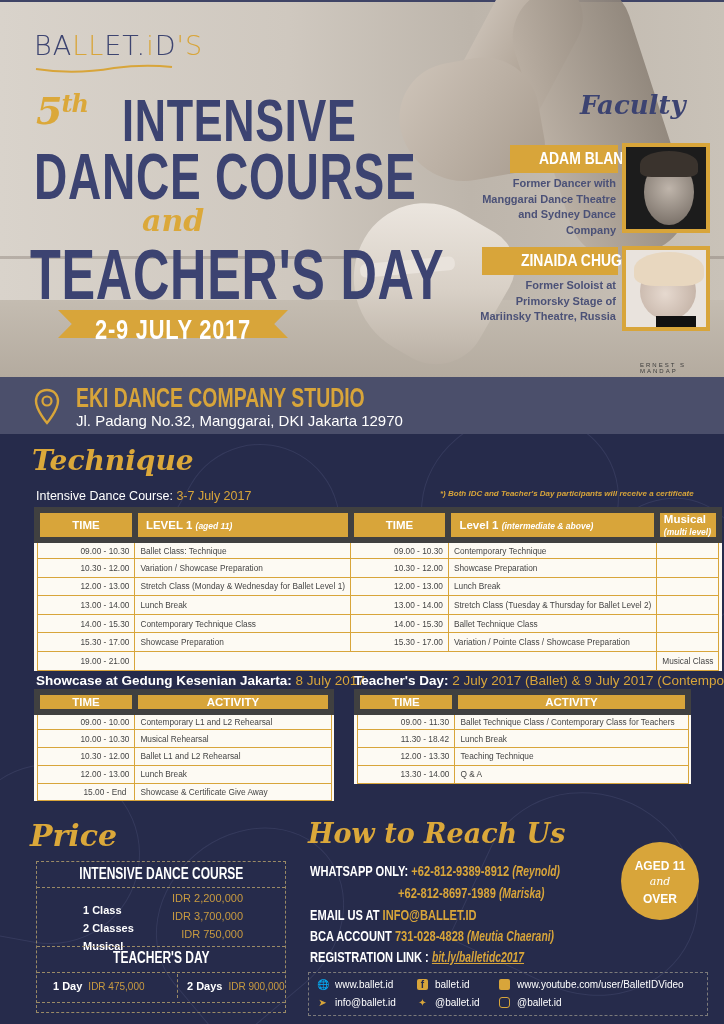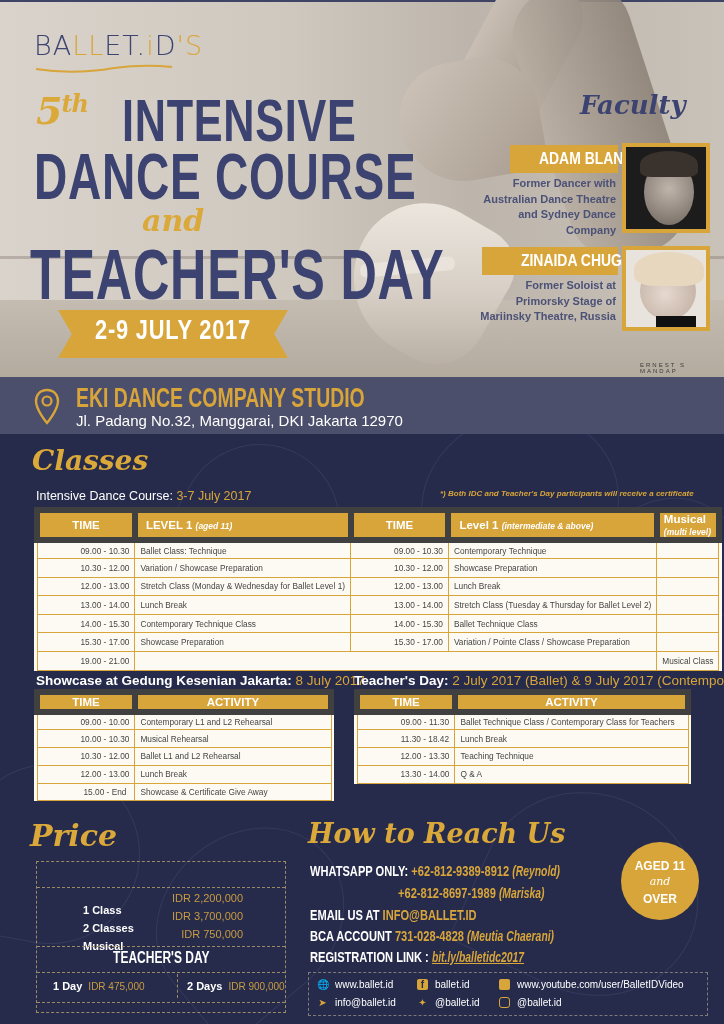--- a/index.html
+++ b/index.html
@@ -42,21 +42,21 @@
   .title-5th { position:absolute; left:36px; top:88px; font-family:"DejaVu Serif", serif; font-style:italic;
     font-weight:bold; color:#dba83a; font-size:38px; letter-spacing:-1px; }
   .title-5th sup { font-size:24px; vertical-align: 12px; }
   .title-line { position:absolute; font-family:"Liberation Sans", sans-serif; font-weight:bold;
     color:#3c4371; transform: scaleX(0.72); transform-origin: left top; letter-spacing:1px; white-space:nowrap; }
   .t1 { left:122px; top:86px; font-size:60px; }
   .t2 { left:34px; top:140px; font-size:64px; }
   .t4 { left:30px; top:235px; font-size:70px; }
   .title-and { position:absolute; left:142px; top:203px; font-family:"DejaVu Serif", serif; font-style:italic;
     font-weight:bold; color:#dba83a; font-size:30px; }
-  .date-ribbon { position:absolute; left:58px; top:310px; width:230px; height:48px; }
+  .date-ribbon { position:absolute; left:58px; top:310px; width:230px; height:28px; }
   .date-ribbon .band { position:absolute; left:0; top:0; width:100%; height:100%; background:#d8a53a;
     clip-path: polygon(0 0, 100% 0, 94% 50%, 100% 100%, 0 100%, 6% 50%); }
   .date-ribbon .txt { position:absolute; left:0; top:4px; width:100%; text-align:center; color:#fff;
     font-weight:bold; font-size:28px; transform: scaleX(0.78); letter-spacing:1px; }
 
   .faculty-title { position:absolute; left:580px; top:90px; font-family:"DejaVu Serif", serif; font-style:italic;
     font-weight:bold; font-size:26px; color:#3c4371; }
   .fac-name { position:absolute; background:#d8a53a; color:#fff; font-weight:bold; font-size:17px;
     height:28px; line-height:28px; padding: 0 6px; text-align:right; white-space:nowrap; }
   .fac-name span { display:inline-block; transform: scaleX(0.82); transform-origin: right center; }
@@ -165,21 +165,21 @@
   <div class="date-ribbon">
     <div class="band"></div>
     <div class="txt">2-9 JULY 2017</div>
   </div>
 
   <div class="faculty-title">Faculty</div>
 
   <div class="fac-name" style="left:510px; top:145px; width:108px;"><span>ADAM BLANCH</span></div>
   <div class="fac-desc" style="left:470px; top:176px; width:146px;">
     <div>Former Dancer with</div>
-    <div>Australian Dance Theatre</div>
+    <div>Manggarai Dance Theatre</div>
     <div>and Sydney Dance</div>
     <div>Company</div>
   </div>
   <div class="fac-photo photo-adam">
     <div class="face" style="left:18px; top:12px; width:50px; height:66px; background: radial-gradient(circle at 50% 45%, #bfb5ab, #6d645c);"></div>
     <div class="face" style="left:14px; top:4px; width:58px; height:26px; background:#3a332d; border-radius:50% 50% 20% 20%;"></div>
   </div>
 
   <div class="fac-name" style="left:482px; top:247px; width:136px;"><span>ZINAIDA CHUGUNOVA</span></div>
   <div class="fac-desc" style="left:460px; top:278px; width:156px;">
@@ -206,21 +206,21 @@
 
 <div class="body-bg">
   <div class="floral" style="left:180px; top:10px; width:160px; height:160px; transform:rotate(30deg);"></div>
   <div class="floral" style="left:420px; top:-20px; width:200px; height:180px; transform:rotate(-20deg);"></div>
   <div class="floral" style="left:600px; top:60px; width:140px; height:150px; transform:rotate(60deg);"></div>
   <div class="floral" style="left:-40px; top:330px; width:180px; height:180px; transform:rotate(10deg);"></div>
   <div class="floral" style="left:150px; top:400px; width:200px; height:170px; transform:rotate(-40deg);"></div>
   <div class="floral" style="left:480px; top:360px; width:220px; height:200px; transform:rotate(25deg);"></div>
 </div>
 
-<div class="script sched-title">Classes</div>
+<div class="script sched-title">Technique</div>
 <div class="sec-label" style="left:36px; top:489px;">
   <span>Intensive Dance Course:</span> <span class="g">3-7 July 2017</span>
 </div>
 <div class="note">*) Both IDC and Teacher's Day participants will receive a certificate</div>
 
 <table class="main-table">
   <colgroup>
     <col style="width:70px">
       <col style="width:210px">
       <col style="width:72px">
@@ -354,20 +354,21 @@
       </tr>
     <tr>
         <td class="time">13.30 - 14.00</td>
         <td>Q &amp; A</td>
       </tr>
   </tbody>
 </table>
 
 <div class="script price-title">Price</div>
 <div class="price-box">
+  <div class="pb-head" style="top:3px;"><span>INTENSIVE DANCE COURSE</span></div>
   <div class="pb-divider" style="top:25px;"></div>
   <div class="pb-row" style="top:30px;">
     <span class="lbl">1 Class</span>
     <span class="val">IDR 2,200,000</span>
   </div>
   <div class="pb-row" style="top:48px;">
     <span class="lbl">2 Classes</span>
     <span class="val">IDR 3,700,000</span>
   </div>
   <div class="pb-row" style="top:66px;">

